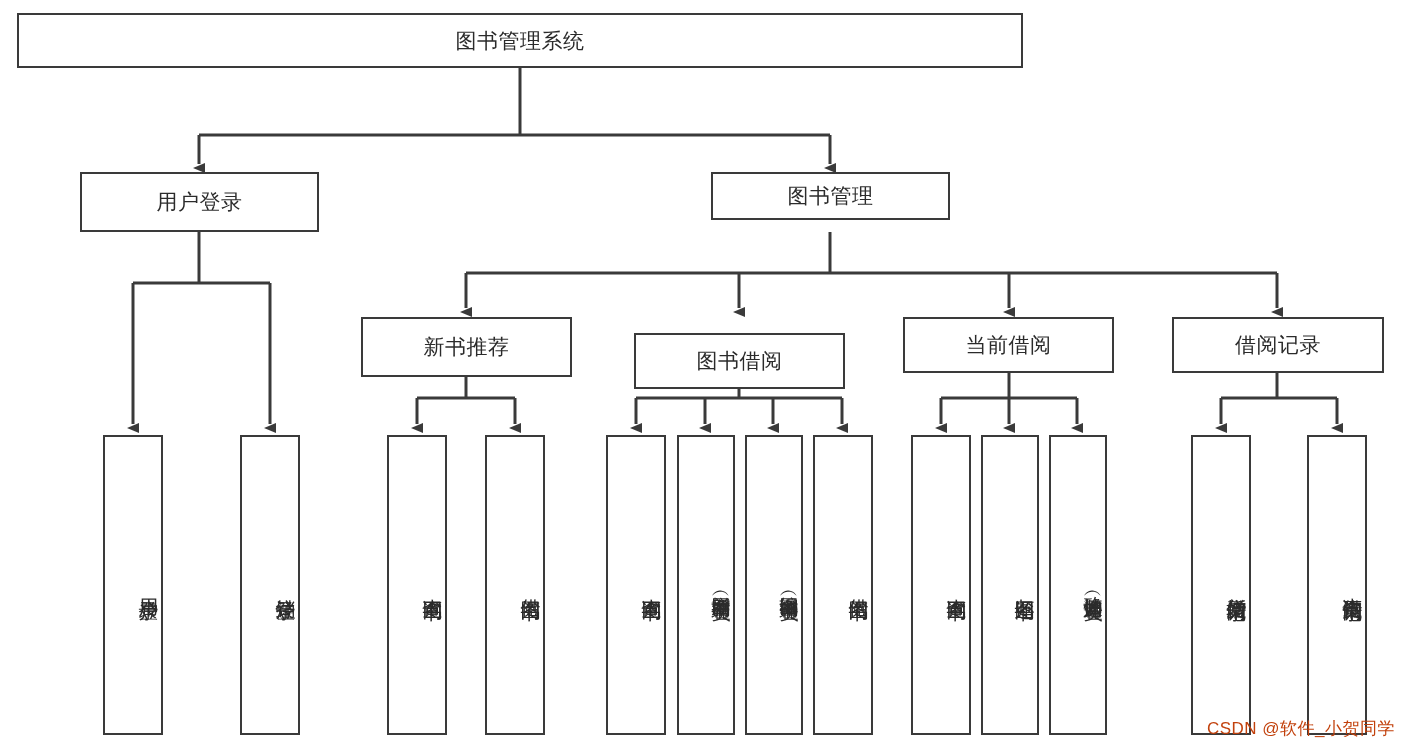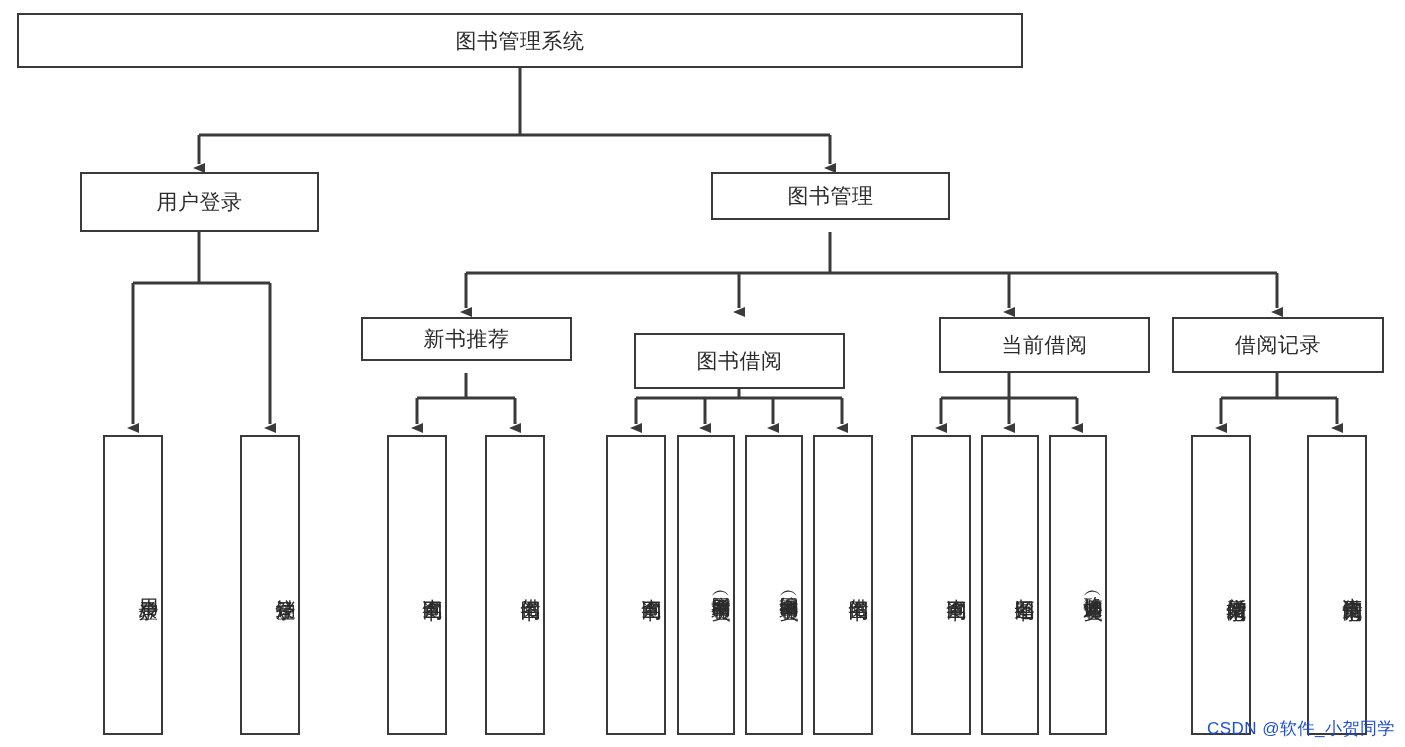--- a/index.html
+++ b/index.html
@@ -53,21 +53,21 @@
     align-items: flex-start;
   }
   .node-v.tall-text {
     font-size: 19px;
   }
   .watermark {
     position: absolute;
     right: 10px;
     bottom: 7px;
     font-size: 17px;
-    color: #1d4ed8;
+    color: #c2410c;
     letter-spacing: 0.5px;
     white-space: nowrap;
     pointer-events: none;
   }
 </style>
 </head>
 <body>
 
 <div id="diagram-root">
 
@@ -125,27 +125,27 @@
     <span>图书管理系统</span>
   </div>
 
   <div class="node node-h" style="left:80px; top:172px; width:239px; height:60px;">
     <span>用户登录</span>
   </div>
   <div class="node node-h" style="left:711px; top:172px; width:239px; height:48px;">
     <span>图书管理</span>
   </div>
 
-  <div class="node node-h" style="left:361px; top:317px; width:211px; height:44px;">
+  <div class="node node-h" style="left:361px; top:317px; width:211px; height:60px;">
     <span>新书推荐</span>
   </div>
   <div class="node node-h" style="left:634px; top:317px; width:211px; height:56px;margin-top:16px;">
     <span>图书借阅</span>
   </div>
-  <div class="node node-h" style="left:903px; top:317px; width:211px; height:56px;margin-left:36px;">
+  <div class="node node-h" style="left:903px; top:317px; width:211px; height:56px;">
     <span>当前借阅</span>
   </div>
   <div class="node node-h" style="left:1172px; top:317px; width:212px; height:56px;">
     <span>借阅记录</span>
   </div>
 
   <div class="node node-v" style="left:103px; top:435px; width:60px; height:300px;">
     <span>用户登录</span>
   </div>
   <div class="node node-v" style="left:240px; top:435px; width:60px; height:300px;">

